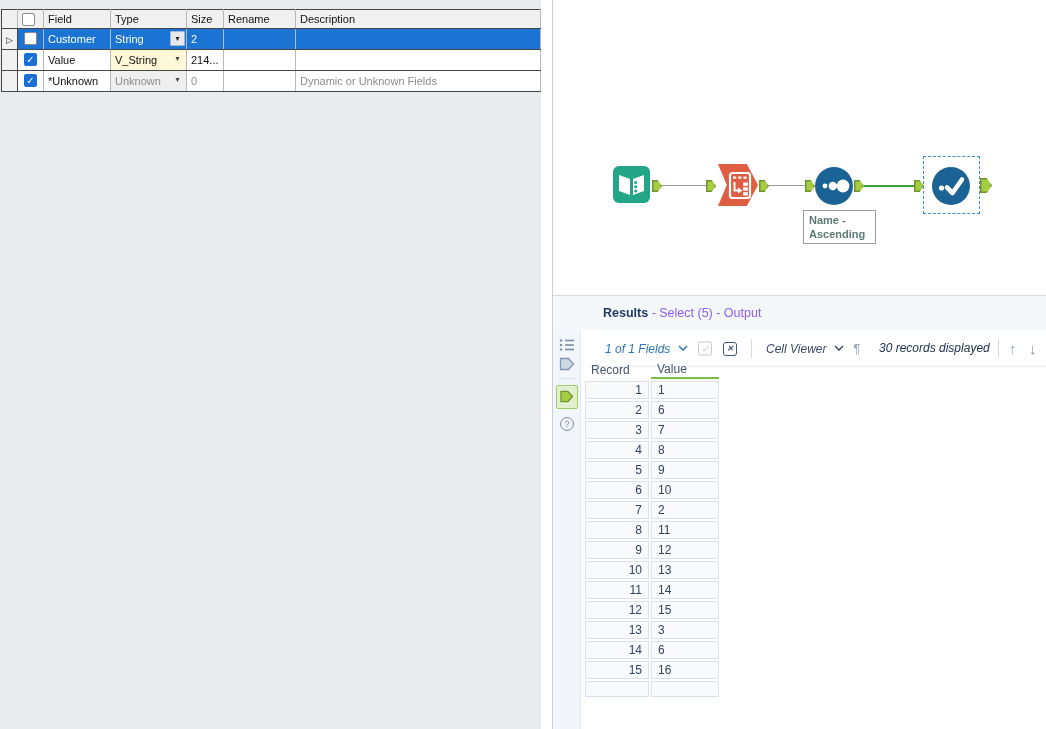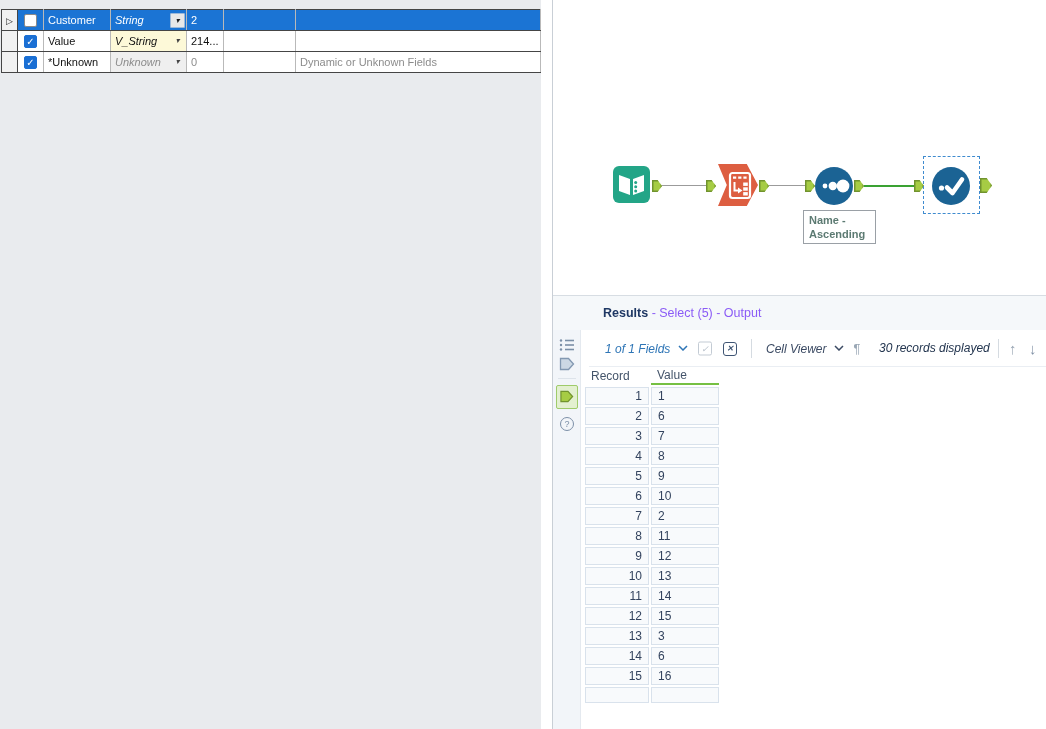--- a/index.html
+++ b/index.html
@@ -18,21 +18,21 @@
     padding:2px 4px; height:21px; font-weight:400; text-align:left; white-space:nowrap; overflow:hidden; }
   .cfg th { background:#f1f1f1; height:18px; }
   .cfg td.ind { background:#f1f1f1; border-right:1px solid #454545; text-align:center; padding:0; }
   .cfg .ind span { font-size:9px; color:#222; }
   .cfg td.cb { text-align:center; padding:0; }
   .chk { display:inline-block; width:13px; height:13px; border:1px solid #8a8a8a; border-radius:2px;
     background:#fff; vertical-align:middle; line-height:11px; text-align:center; font-size:10px; color:#fff; }
   .chk.checked { background:#1a6fd4; border-color:#1a6fd4; }
   tr.sel td { background:#1b74d4; color:#fff; }
   tr.sel td.ind { background:#f1f1f1; color:#222; }
-  td.typecell { padding:0;font-style:italic; }
+  td.typecell { padding:0; }
   .typewrap { display:flex; align-items:center; height:100%; padding-left:4px; }
   .typewrap .tlabel { flex:1; }
   .dd { width:15px; height:15px; margin-right:1px; text-align:center; line-height:14px; font-size:8px;
     color:#444; flex:0 0 auto; }
   tr.sel .dd { background:#e8e8e8; border:1px solid #9db9d9; color:#222; border-radius:1px; }
   .yellow { background:#fdf9d8; }
   .graycell { background:#efefef; }
   .muted { color:#8c8c8c; }
   tr.r4 td { border-bottom:1px solid #454545; }
 
@@ -82,21 +82,21 @@
   .tb-navy { color:#22344e; }
   .tb-sep { position:absolute; top:9px; width:1px; height:19px; background:#d5dbe1; }
   .chev { display:inline-block; vertical-align:2px; margin-left:4px; }
   .box-icon { display:inline-block; width:14px; height:14px; border-radius:2px; text-align:center; }
   .cb-icon { border:1px solid #c3cbd4; color:#b6bfc9; font-size:9px; line-height:12px; }
   .x-icon { border:1px solid #3f5574; color:#3f5574; font-size:8px; font-weight:700; line-height:12px; border-radius:3px; }
   .arrow-ico { font-size:15px; color:#9aa7b5; }
   .arrow-ico.dn { color:#8494a8; }
   .pilcrow { font-size:13px; color:#9aa7b5; }
 
-  table.rgrid { position:absolute; left:30px; top:69px; border-collapse:separate; border-spacing:2px;
+  table.rgrid { position:absolute; left:30px; top:63px; border-collapse:separate; border-spacing:2px;
     font-size:12px; color:#33435e; table-layout:fixed; }
   .rgrid th { font-weight:400; color:#44546a; text-align:left; padding:1px 6px; height:16px; white-space:nowrap; }
   .rgrid th.vh { border-bottom:2px solid #76c043; }
   .rgrid td { background:#f8fafc; border:1px solid #d9e2ec; padding:1px 6px; height:16px; white-space:nowrap; }
   .rgrid td.rec { text-align:right; }
   .rgrid td.val { text-align:left; }
 </style>
 </head>
 <body>
 
@@ -110,20 +110,29 @@
     <colgroup>
       <col style="width:16px">
         <col style="width:26px">
         <col style="width:67px">
         <col style="width:76px">
       <col style="width:37px">
         <col style="width:72px">
         <col style="width:245px">
     </colgroup>
     <tbody>
+        <tr>
+      <th></th>
+      <th><span class="chk"></span></th>
+      <th>Field</th>
+      <th>Type</th>
+      <th>Size</th>
+      <th>Rename</th>
+      <th>Description</th>
+    </tr>
     <tr class="sel">
       <td class="ind"><span>▷</span></td>
       <td class="cb"><span class="chk"></span></td>
       <td>Customer</td>
       <td class="typecell">
         <span class="typewrap">
               <span class="tlabel">String</span>
               <span class="dd">▾</span>
             </span>
       </td>

